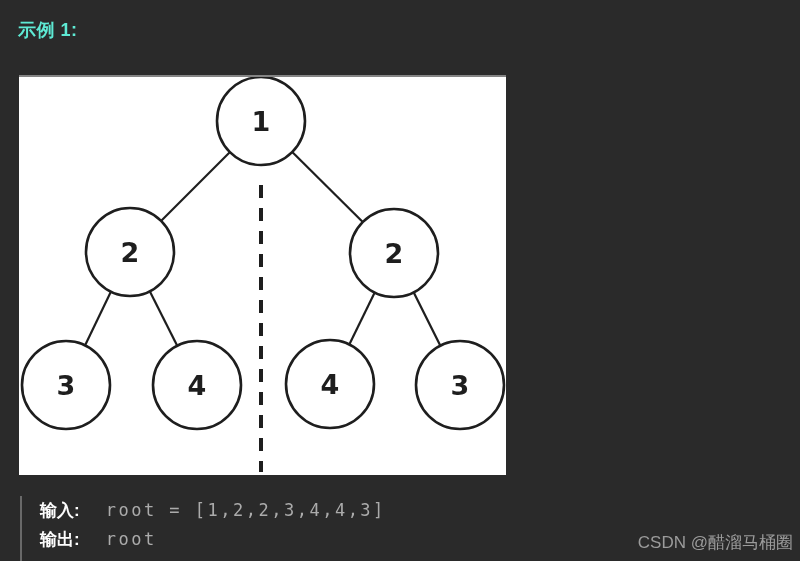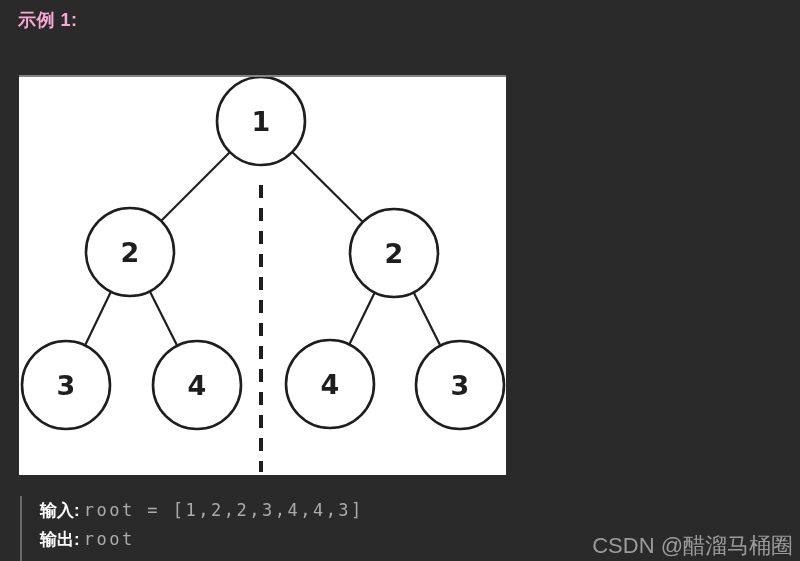--- a/index.html
+++ b/index.html
@@ -10,24 +10,24 @@
     width: 800px;
     height: 561px;
     overflow: hidden;
     position: relative;
     background: #2a2a2a;
     font-family: "Liberation Sans", sans-serif;
   }
   .example-title {
     position: absolute;
     left: 18px;
-    top: 8px;
+    top: 18px;
     font-size: 18px;
     font-weight: bold;
-    color: #f9a8d4;
+    color: #5eead4;
     letter-spacing: 0.5px;
   }
   .figure-topline {
     position: absolute;
     left: 19px;
     top: 75px;
     width: 487px;
     height: 2px;
     background: #848484;
     z-index: 2;
@@ -64,27 +64,27 @@
   .io-label {
     font-size: 17px;
     font-weight: bold;
     color: #fdfdfd;
   }
   .io-value {
     font-family: "DejaVu Sans Mono", monospace;
     font-size: 17px;
     letter-spacing: 2.5px;
     color: #ababab;
-    margin-left: 4px;
+    margin-left: 26px;
   }
   .watermark {
     position: absolute;
     right: 7px;
     top: 531px;
-    font-size: 22px;
+    font-size: 17px;
     color: #9b9b9b;
   }
 </style>
 </head>
 <body>
 
 <div class="example-title">示例 1:</div>
 
 <figure class="tree-figure" style="margin:0">
   <svg id="tree-svg" viewBox="0 0 487 400" xmlns="http://www.w3.org/2000/svg">

